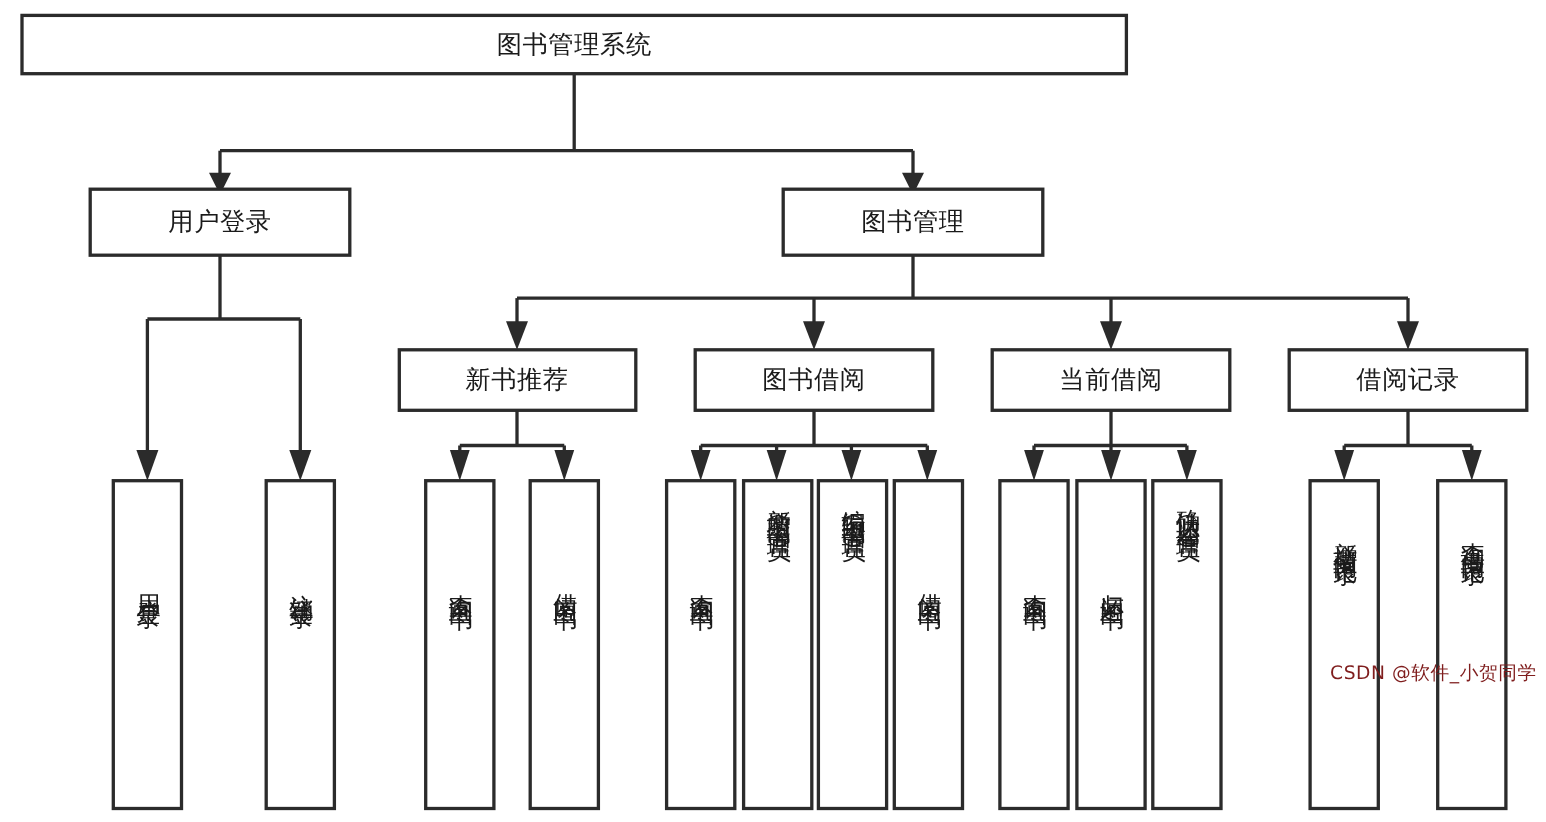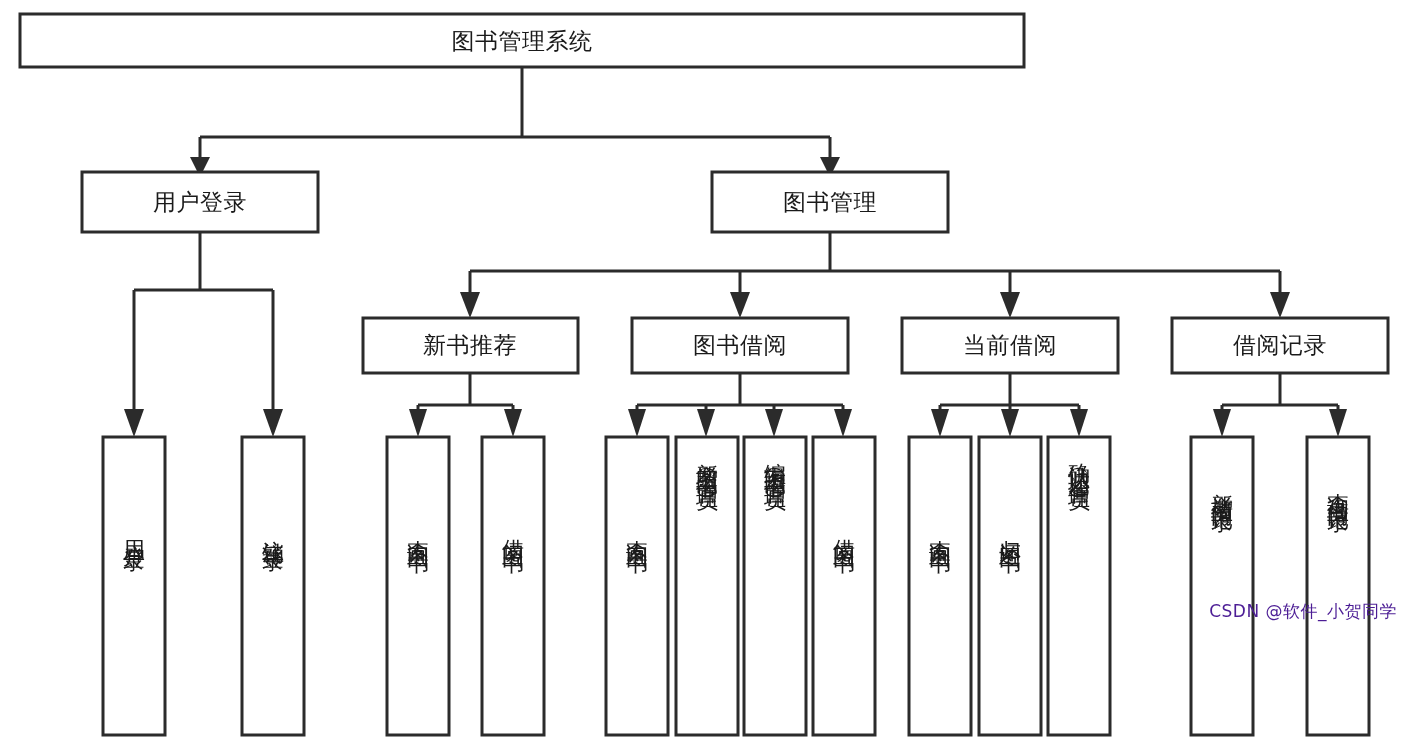--- a/index.html
+++ b/index.html
@@ -68,21 +68,21 @@
     letter-spacing: 4px;
     white-space: nowrap;
     text-align: center;
   }
   .watermark {
     position: absolute;
     right: 8px;
     bottom: 8px;
     font-family: "DejaVu Sans", "Liberation Sans", sans-serif;
     font-size: 17px;
-    color: #4c1d95;
+    color: #7f1d1d;
     letter-spacing: 0.5px;
     white-space: nowrap;
     user-select: none;
   }
 </style>
 </head>
 <body>
 
 <div id="diagram-root">
 

